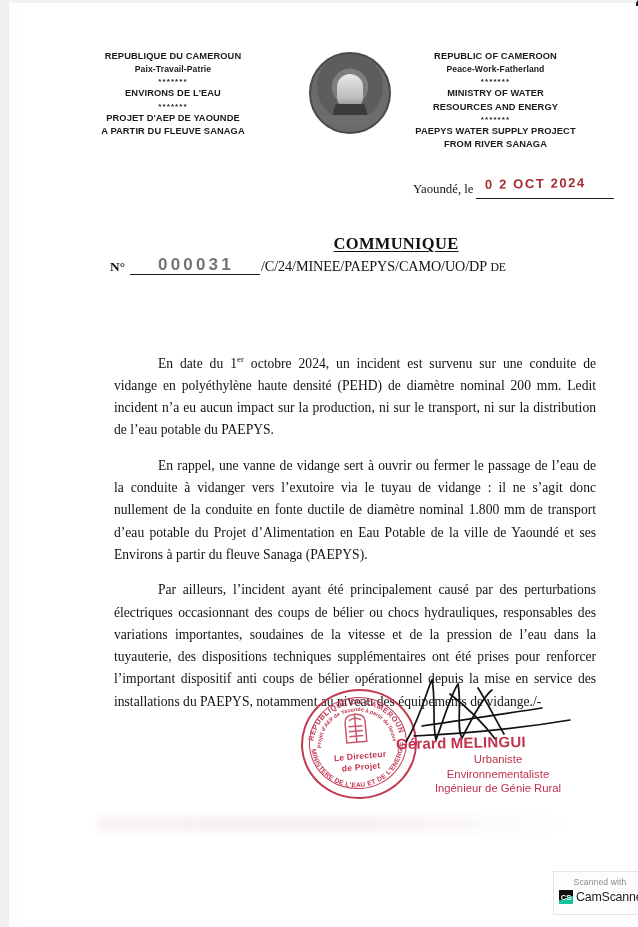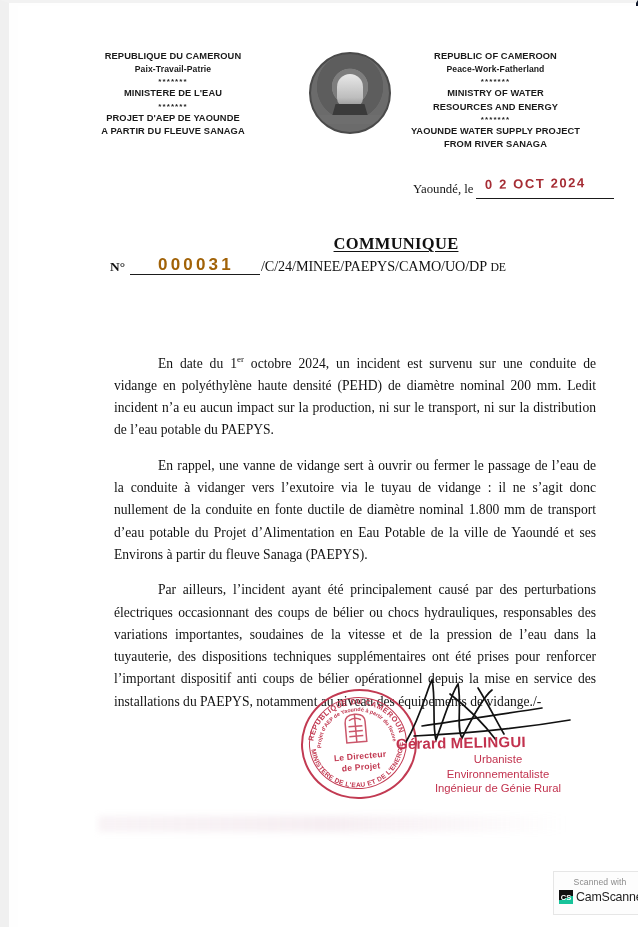--- a/index.html
+++ b/index.html
@@ -169,21 +169,21 @@
     width: 130px;
     border-bottom: 1.4px solid #1b1b1b;
   }
   .num-stamp {
     position: absolute;
     left: 48px; top: 0px;
     font-family: "Liberation Sans", sans-serif;
     font-weight: bold;
     font-size: 17px;
     letter-spacing: 3.2px;
-    color: #a16207;
+    color: #737373;
     white-space: nowrap;
   }
   .numline .ref {
     position: absolute;
     left: 151px; top: 3px;
     font-weight: normal;
     font-size: 14.2px;
     white-space: nowrap;
     letter-spacing: -0.1px;
   }
@@ -353,42 +353,42 @@
 
 <div class="page">
   <div class="sheet">
 
     <div class="header">
 
       <div class="hdr-col hdr-left">
         <div>REPUBLIQUE DU CAMEROUN</div>
         <div class="sub">Paix-Travail-Patrie</div>
         <div class="dots">*******</div>
-        <div>MINISTERE DE L'EAU</div>
+        <div>ENVIRONS DE L'EAU</div>
         <div class="dots">*******</div>
         <div>PROJET D'AEP DE YAOUNDE</div>
         <div>A PARTIR DU FLEUVE SANAGA</div>
       </div>
 
       <div class="emblem">
         <div class="emblem-circle">
           <div class="emblem-inner"></div>
           <div class="emblem-base"></div>
           <div class="emblem-band"></div>
         </div>
       </div>
 
       <div class="hdr-col hdr-right">
         <div>REPUBLIC OF CAMEROON</div>
         <div class="sub">Peace-Work-Fatherland</div>
         <div class="dots">*******</div>
         <div>MINISTRY OF WATER</div>
         <div>RESOURCES AND ENERGY</div>
         <div class="dots">*******</div>
-        <div>YAOUNDE WATER SUPPLY PROJECT</div>
+        <div>PAEPYS WATER SUPPLY PROJECT</div>
         <div>FROM RIVER SANAGA</div>
       </div>
     </div>
 
     <div class="dateline">
       <span class="lbl">Yaoundé, le</span>
       <span class="date-stamp">0 2 OCT 2024</span>
       <span class="rule"></span>
     </div>
 

